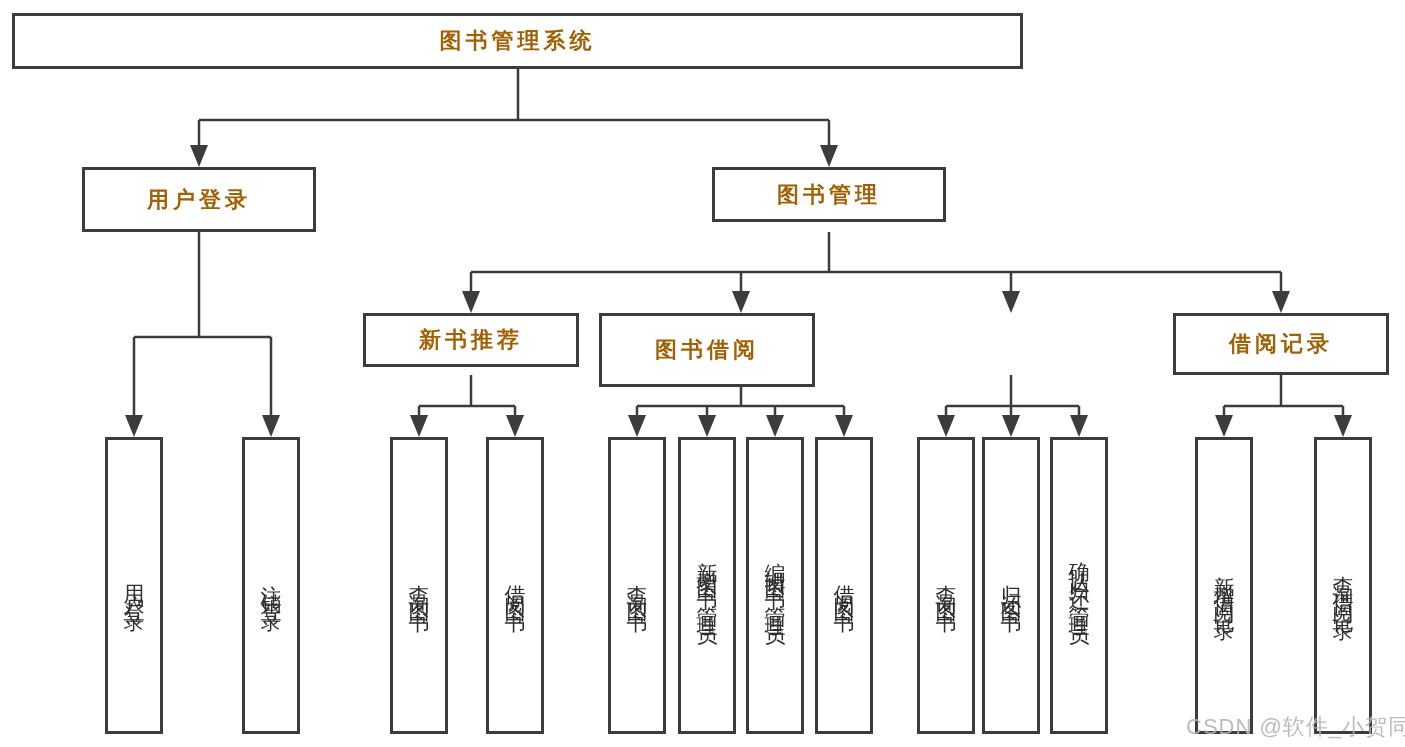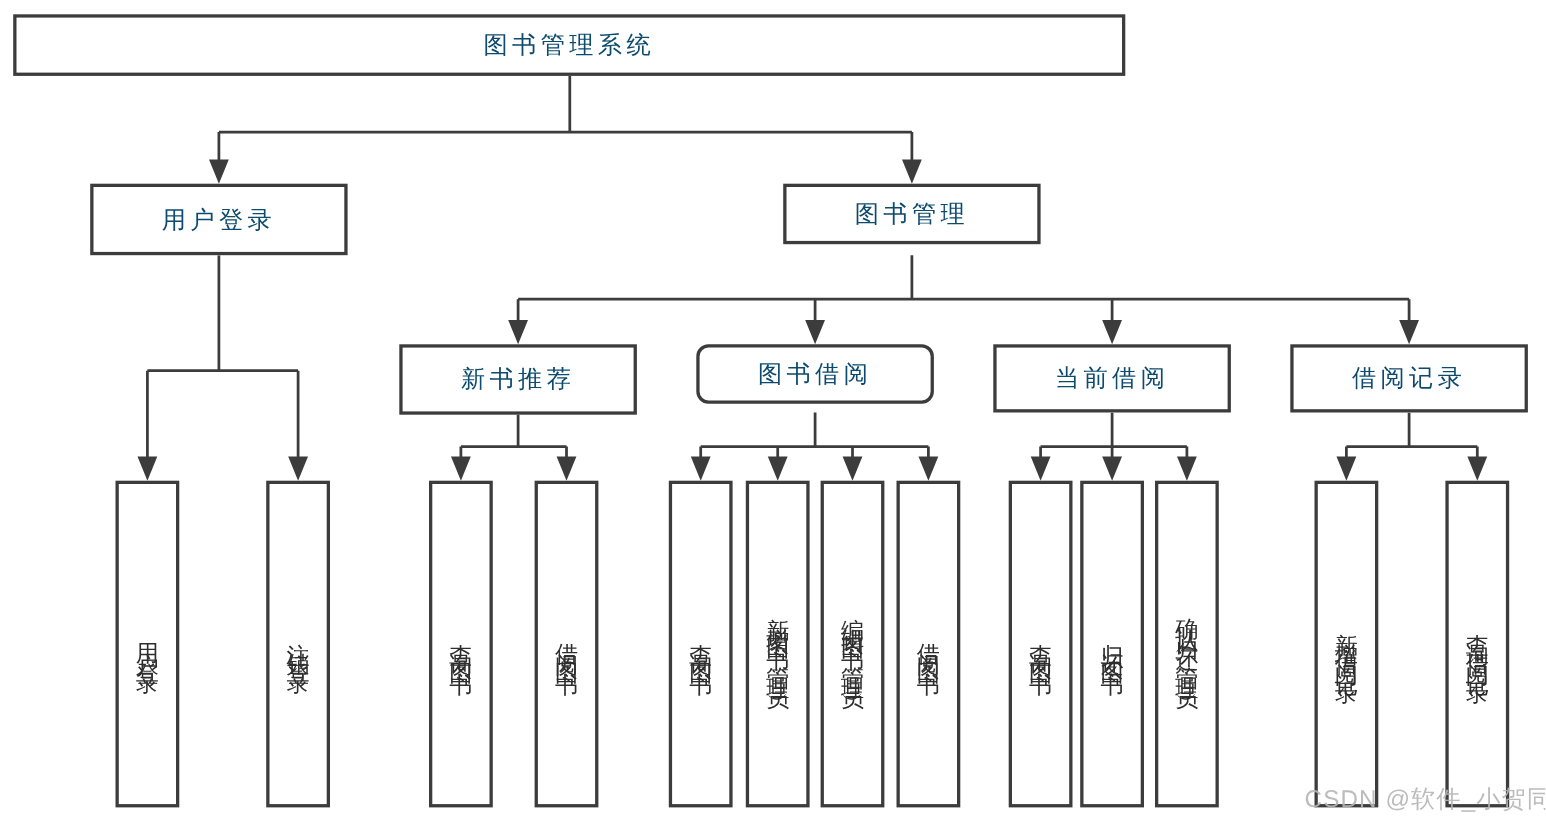--- a/index.html
+++ b/index.html
@@ -15,22 +15,23 @@
   .hbox {
     position: absolute;
     box-sizing: border-box;
     background: #ffffff;
     border: 3px solid #3c3c3c;
     display: flex;
     align-items: center;
     justify-content: center;
     font-size: 22px;
     letter-spacing: 4px;
-    color: #0c4a6e;
+    color: #a16207;
     white-space: nowrap;
+    font-weight: bold;
   }
   .vbox {
     position: absolute;
     box-sizing: border-box;
     background: #ffffff;
     border: 3px solid #3c3c3c;
     writing-mode: vertical-rl;
     text-orientation: mixed;
     display: flex;
     align-items: center;
@@ -86,23 +87,22 @@
       <polygon points="1215,415 1233,415 1224,437"></polygon>
       <polygon points="1334,415 1352,415 1343,437"></polygon>
     </g>
   </svg>
 
   <div class="hbox" style="left:12px; top:13px; width:1011px; height:56px;">图书管理系统</div>
 
   <div class="hbox" style="left:82px; top:167px; width:234px; height:65px;">用户登录</div>
   <div class="hbox" style="left:712px; top:167px; width:234px; height:55px;">图书管理</div>
 
-  <div class="hbox" style="left:363px; top:313px; width:216px; height:64px;">新书推荐</div>
-  <div class="hbox" style="left:633px; top:313px; width:216px; height:54px;border-radius:11px;">图书借阅</div>
-  <div class="hbox" style="left:903px; top:313px; width:216px; height:62px;">当前借阅</div>
+  <div class="hbox" style="left:363px; top:313px; width:216px; height:54px;">新书推荐</div>
+  <div class="hbox" style="left:599px; top:313px; width:216px; height:74px;">图书借阅</div>
   <div class="hbox" style="left:1173px; top:313px; width:216px; height:62px;">借阅记录</div>
 
   <div class="vbox" style="left:105px; top:437px; width:58px; height:297px;">用户登录</div>
   <div class="vbox" style="left:242px; top:437px; width:58px; height:297px;">注销登录</div>
 
   <div class="vbox" style="left:390px; top:437px; width:58px; height:297px;">查询图书</div>
   <div class="vbox" style="left:486px; top:437px; width:58px; height:297px;">借阅图书</div>
 
   <div class="vbox" style="left:608px; top:437px; width:58px; height:297px;">查询图书</div>
   <div class="vbox" style="left:678px; top:437px; width:58px; height:297px;">新增图书（管理员）</div>

